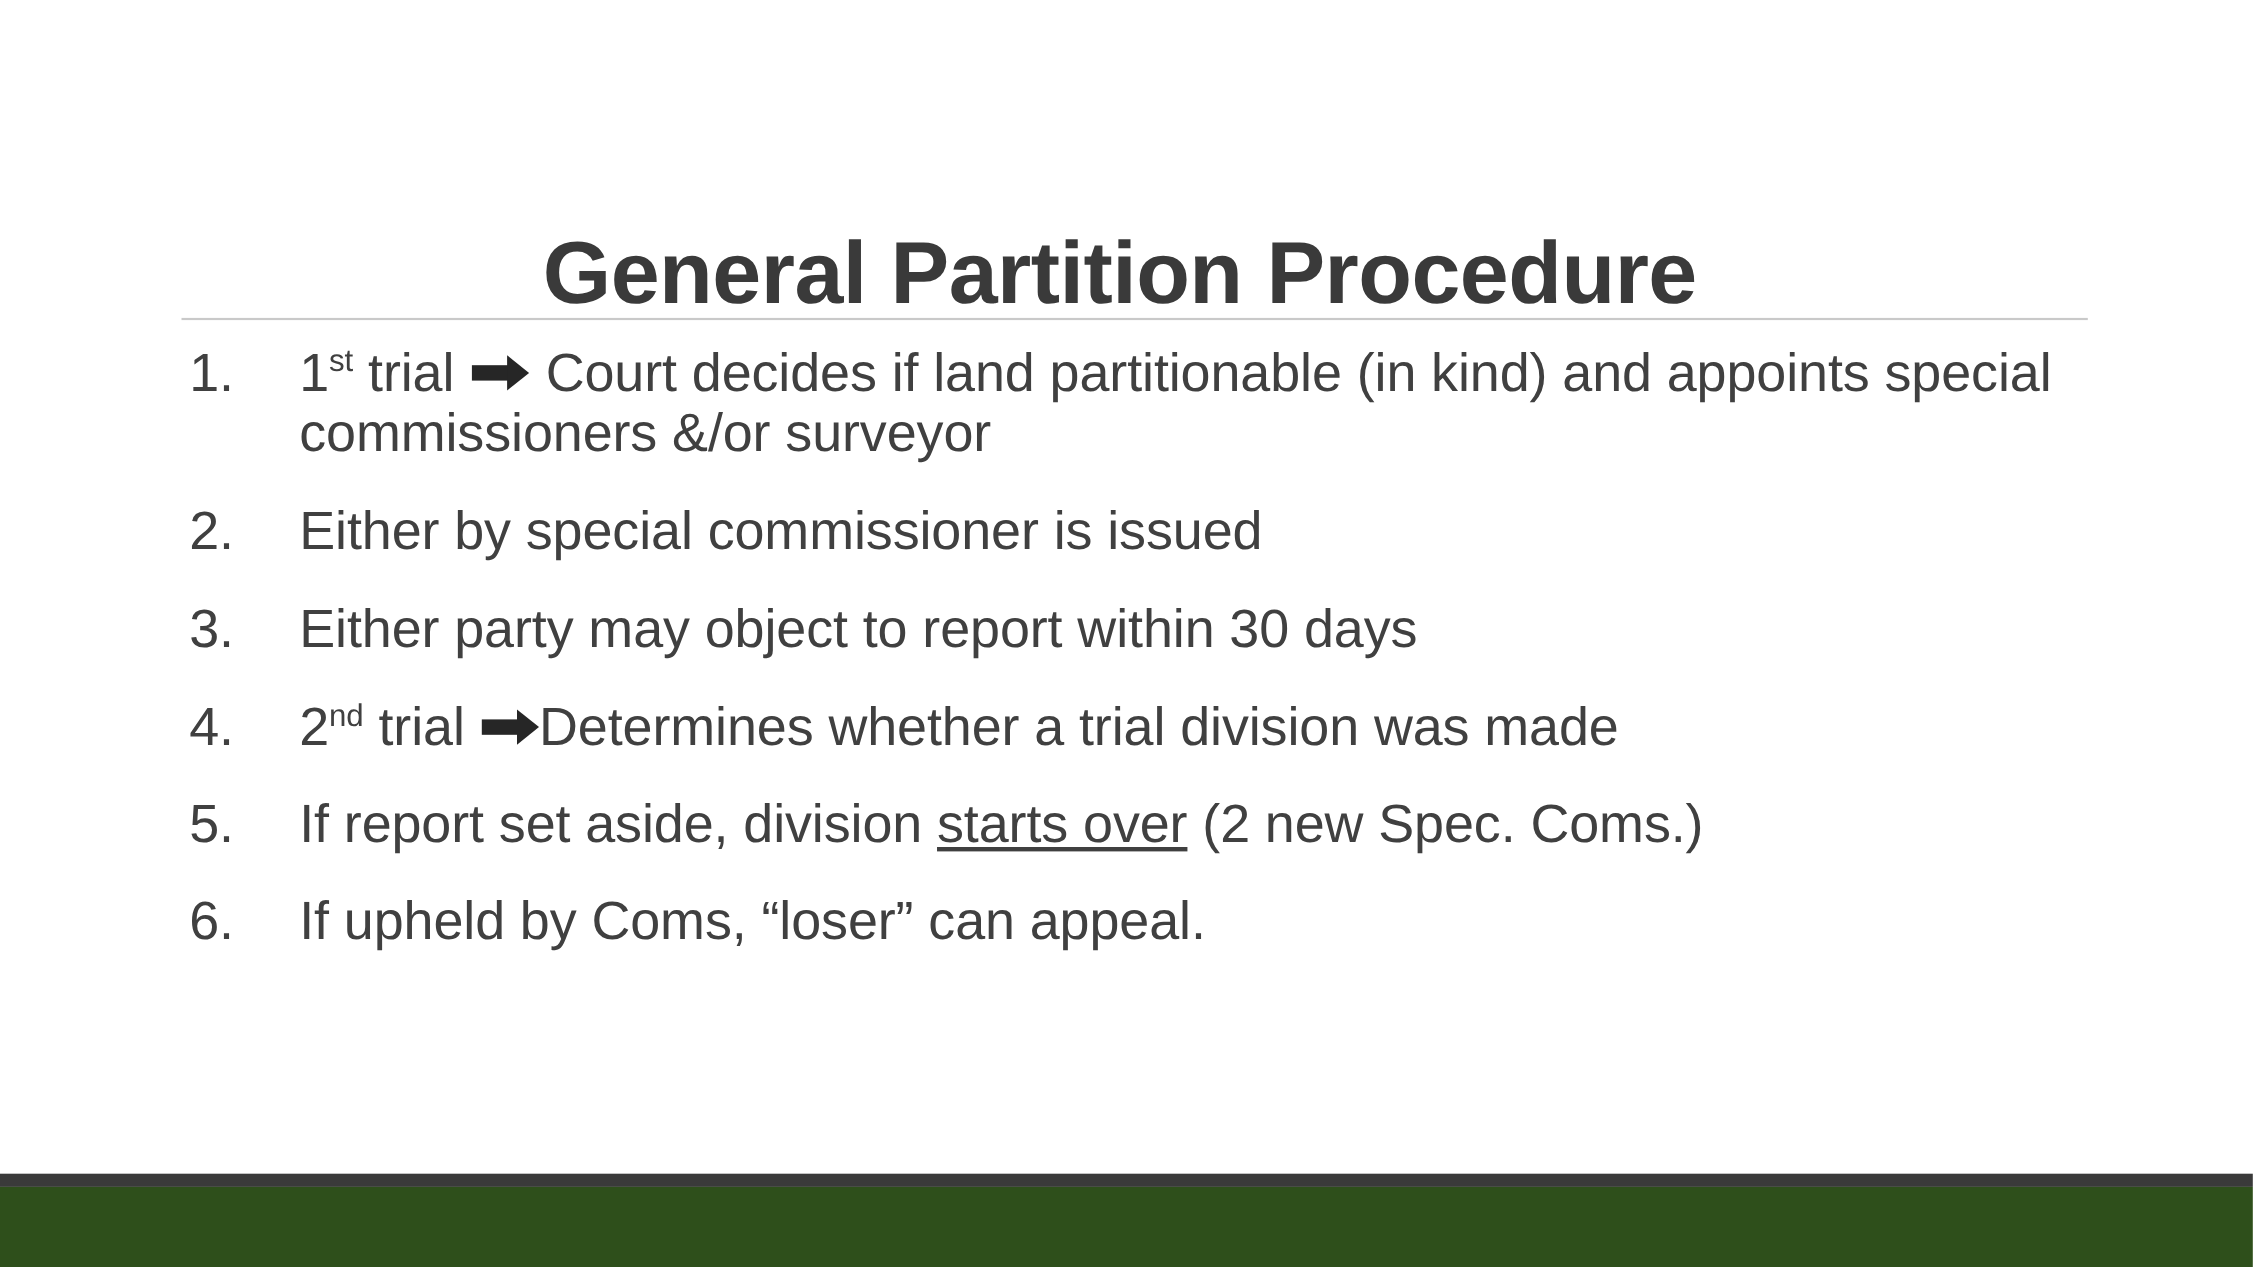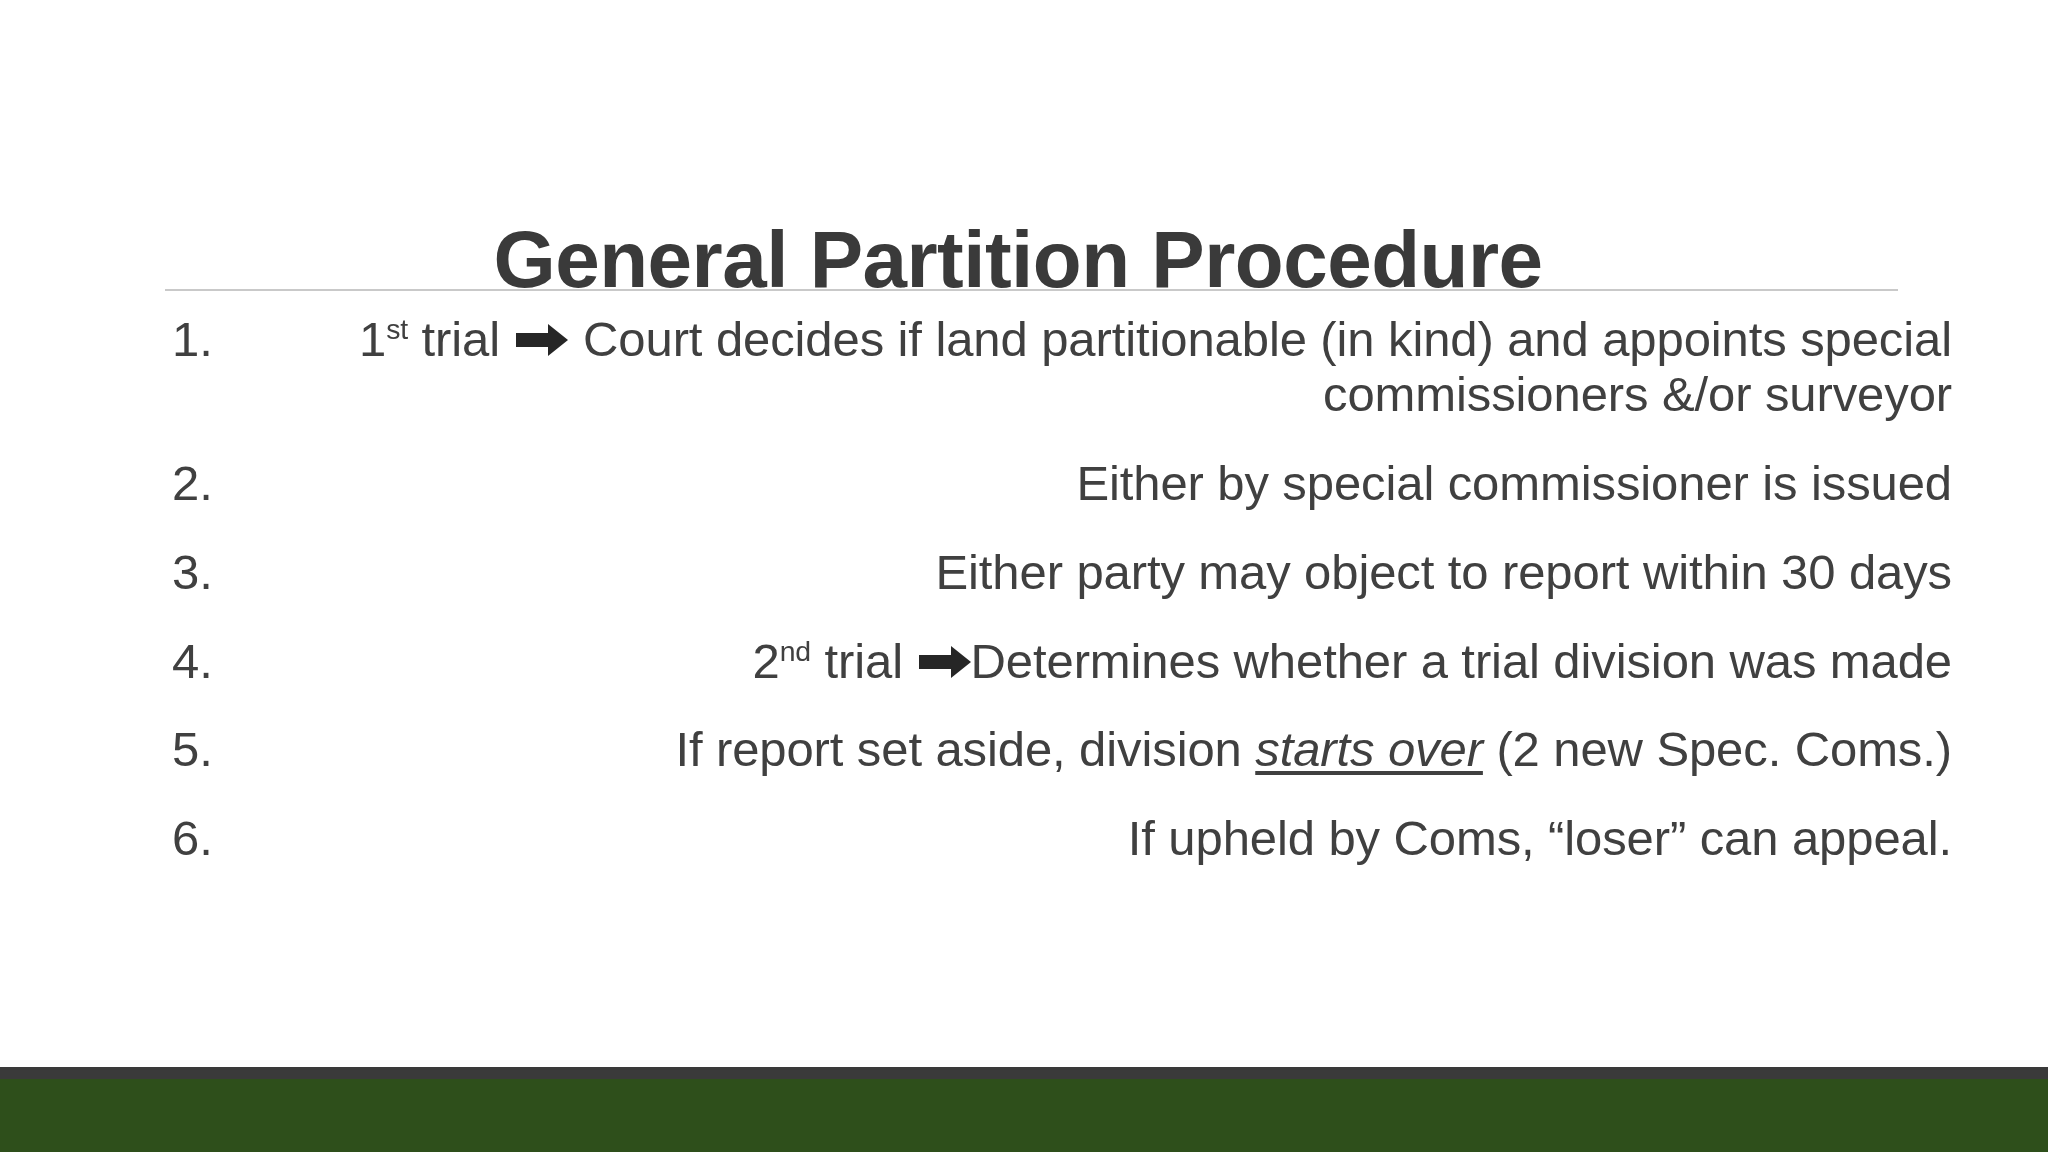--- a/index.html
+++ b/index.html
@@ -20,21 +20,21 @@
     width: 2048px;
     height: 1152px;
     background: #ffffff;
     box-sizing: border-box;
   }
 
   
   #title-block {
     position: absolute;
     left: 0;
-    top: 164px;
+    top: 152px;
     width: 2036px;
     text-align: center;
   }
   #slide-title {
     display: inline-block;
     font-family: "Liberation Sans", sans-serif;
     font-size: 80px;
     font-weight: bold;
     color: #3a3a3a;
     letter-spacing: -0.5px;
@@ -73,29 +73,29 @@
 
   .item-marker {
     flex: 0 0 auto;
     width: 100px;
     text-align: left;
     font-size: 49px;
     color: #404040;
   }
   .item-text {
     flex: 1 1 auto;
-    text-align: right;
+    text-align: left;
   }
 
   .sup {
     font-size: 0.58em;
     vertical-align: super;
     line-height: 0;
   }
-  .u { text-decoration: underline; text-underline-offset: 5px; font-style: italic; }
+  .u { text-decoration: underline; text-underline-offset: 5px; }
 
   
   .arrow {
     display: inline-block;
     position: relative;
     width: 52px;
     height: 0.72em;
     vertical-align: -2px;
     margin: 0 2px;
   }

